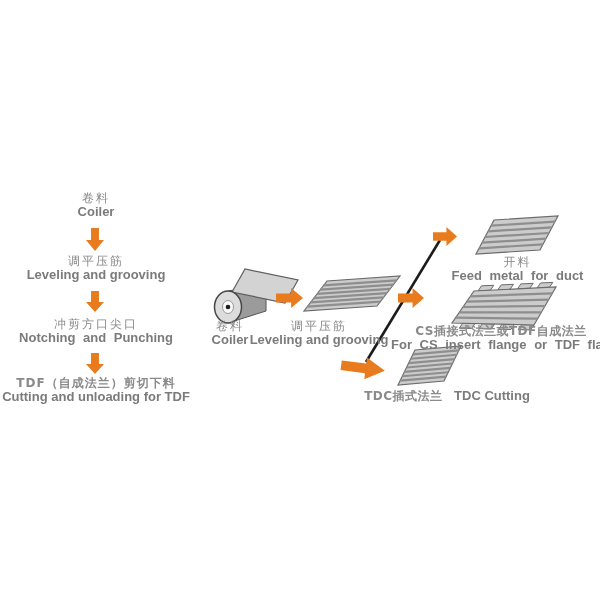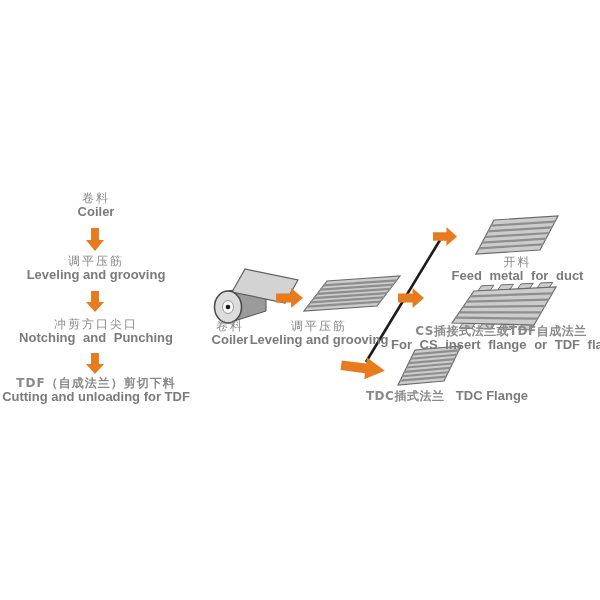--- a/index.html
+++ b/index.html
@@ -134,16 +134,16 @@
     <div class="en ws">Feed metal for duct</div>
   </div>
 
   <div class="lbl" style="left:391px;top:325px;width:220px;">
     <div class="zh zhb" style="letter-spacing:0.5px;">CS插接式法兰或TDF自成法兰</div>
     <div class="en ws">For CS insert flange or TDF flange</div>
   </div>
 
   <div class="lbl" style="left:347px;top:386px;width:200px;">
     <span class="zh zhb" style="letter-spacing:0.5px;">TDC插式法兰</span>
-    <span class="en" style="margin-left:7px;">TDC Flange</span>
+    <span class="en" style="margin-left:7px;">TDC Cutting</span>
   </div>
 
 </div>
 
 </body></html>

